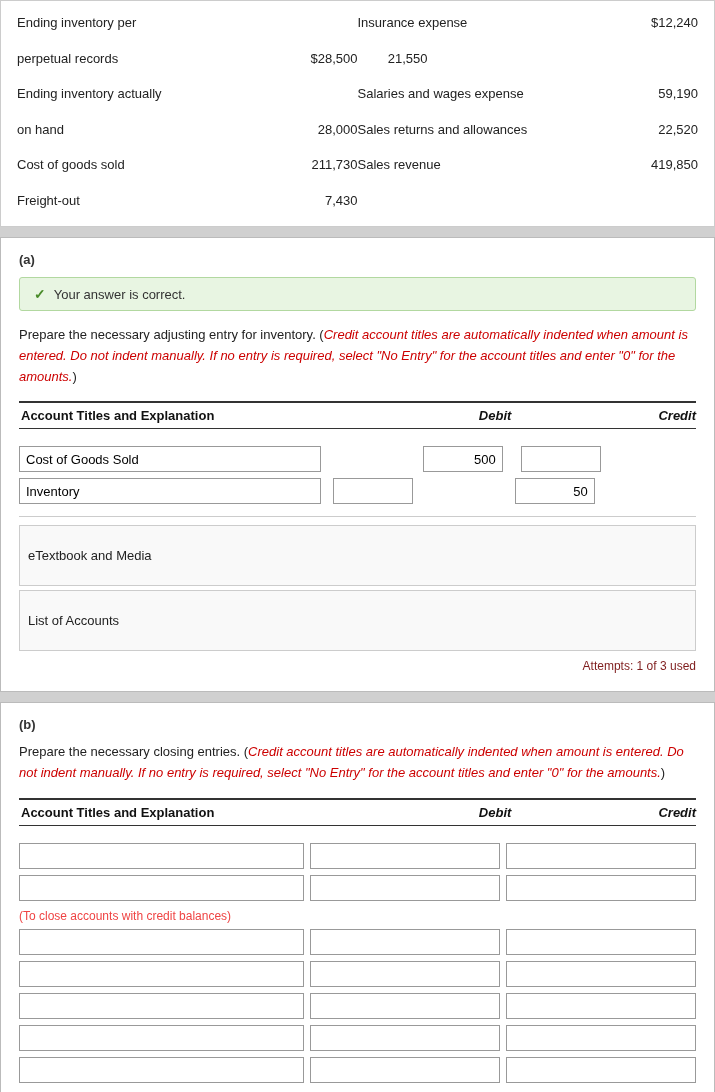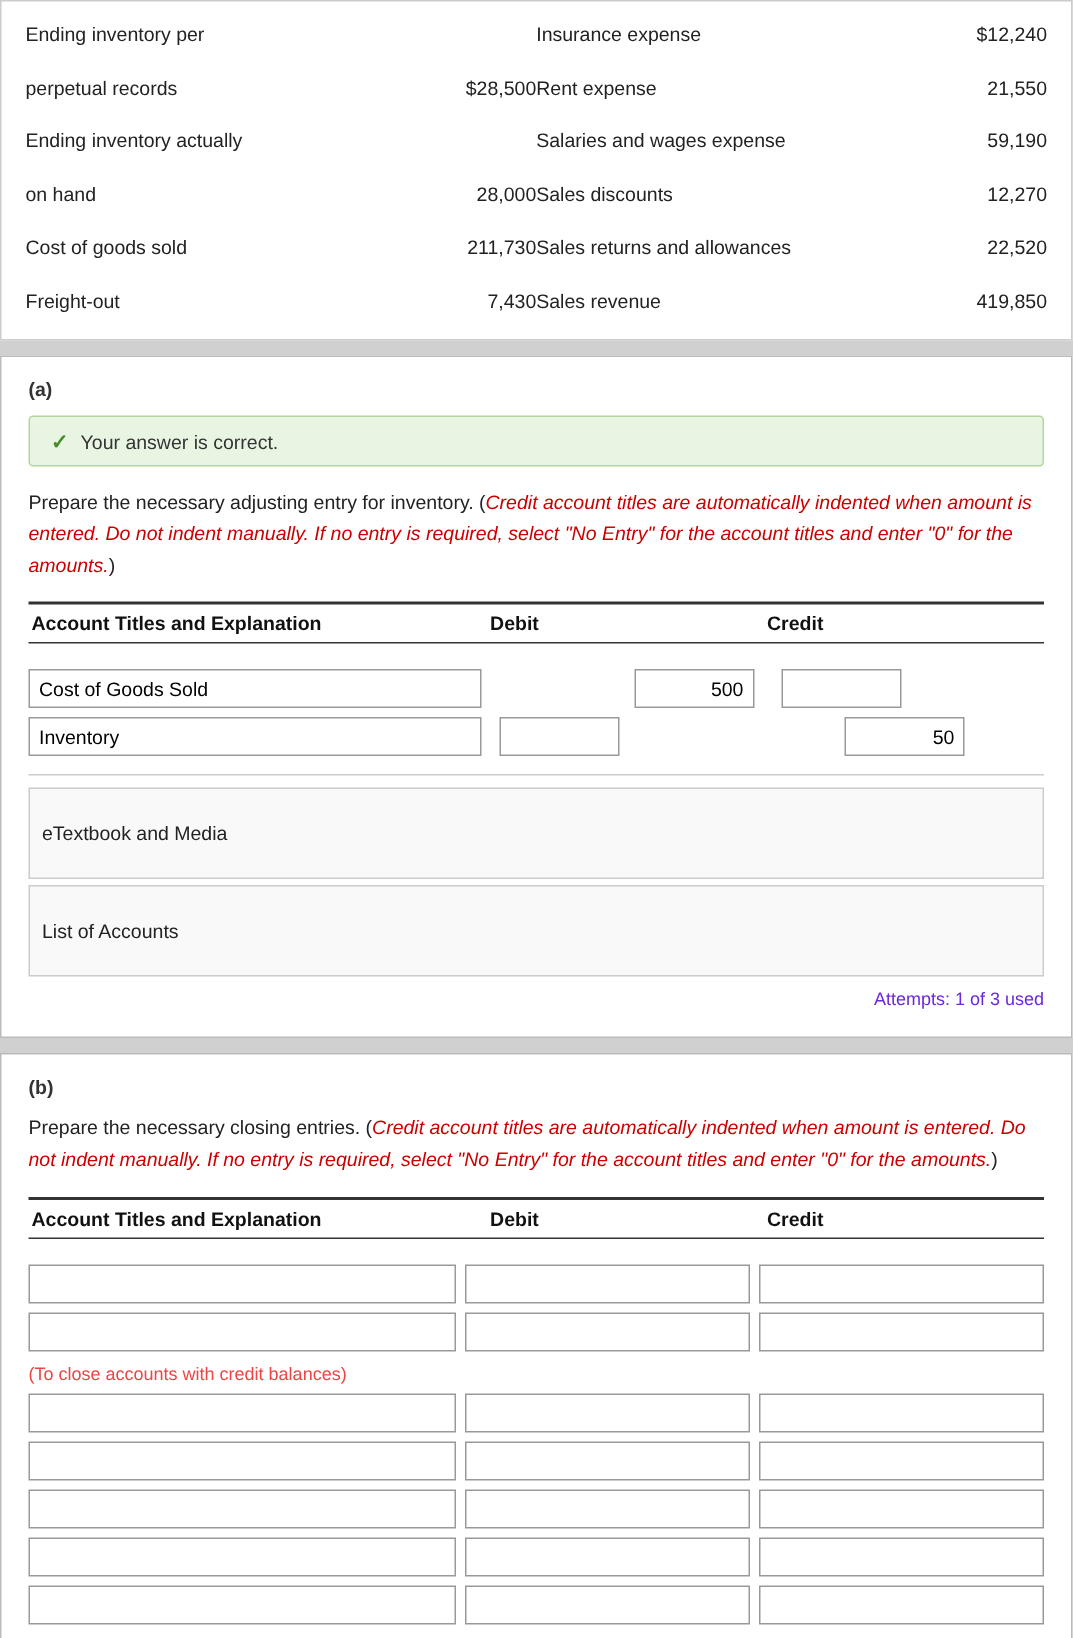--- a/index.html
+++ b/index.html
@@ -104,21 +104,21 @@
       margin-bottom: 17px;
     }
 
     .col-head {
       font-size: 13px;
       font-weight: bold;
       color: #111;
     }
 
     .col-head:first-child { padding-left: 2px; }
-    .col-head:not(:first-child) { text-align: left; }
+    .col-head:not(:first-child) { text-align: right; font-style: italic; }
 
     .entry-row {
       display: grid;
       grid-template-columns: 2.5fr 1.5fr 1.5fr;
       margin-bottom: 6px;
       gap: 6px;
     }
 
     .entry-input {
       height: 26px;
@@ -143,21 +143,21 @@
       color: #222;
       padding: 22px 8px;
       border: 1px solid #ccc;
       background: #f9f9f9;
       cursor: pointer;
     }
 
     .attempts-text {
       text-align: right;
       font-size: 12px;
-      color: #6d28d9;
+      color: #7f1d1d;
       margin-top: 8px;
     }
 
     .section-b-instruction {
       font-size: 13px;
       color: #222;
       margin-bottom: 14px;
       line-height: 1.6;
     }
 
@@ -200,30 +200,25 @@
           <span class="data-value">7,430</span>
         </div>
       </div>
     <div class="top-right">
 
     <div class="data-row">
           <span class="data-label">Insurance expense</span>
           <span class="data-value">$12,240</span>
         </div>
         <div class="data-row">
-          <span class="data-label">Rent expense</span>
           <span class="data-value">21,550</span>
         </div>
         <div class="data-row">
           <span class="data-label">Salaries and wages expense</span>
           <span class="data-value">59,190</span>
-        </div>
-        <div class="data-row">
-          <span class="data-label">Sales discounts</span>
-          <span class="data-value">12,270</span>
         </div>
         <div class="data-row">
           <span class="data-label">Sales returns and allowances</span>
           <span class="data-value">22,520</span>
         </div>
         <div class="data-row">
           <span class="data-label">Sales revenue</span>
           <span class="data-value">419,850</span>
         </div>
       </div>
@@ -258,21 +253,21 @@
     <div style="display:flex;align-items:center;padding-left:6px;">
       <input class="entry-input" type="text" value="" style="width: 80px;">
     </div>
   </div>
 
   <div class="entry-row">
     <input class="entry-input" type="text" value="Inventory" style="">
     <div style="display:flex;align-items:center;padding-left:6px;">
       <input class="entry-input" type="text" value="" style="width: 80px;">
     </div>
-    <div style="display:flex;align-items:center;justify-content:center;padding-right:4px;">
+    <div style="display:flex;align-items:center;justify-content:flex-start;padding-right:4px;">
       <input class="entry-input" type="text" value="50" style="width: 80px; text-align: right;">
     </div>
   </div>
 
   <div class="bottom-links">
     <div class="link-item">eTextbook and Media</div>
     <div class="link-item">List of Accounts</div>
   </div>
 
   <div class="attempts-text">Attempts: 1 of 3 used</div>

